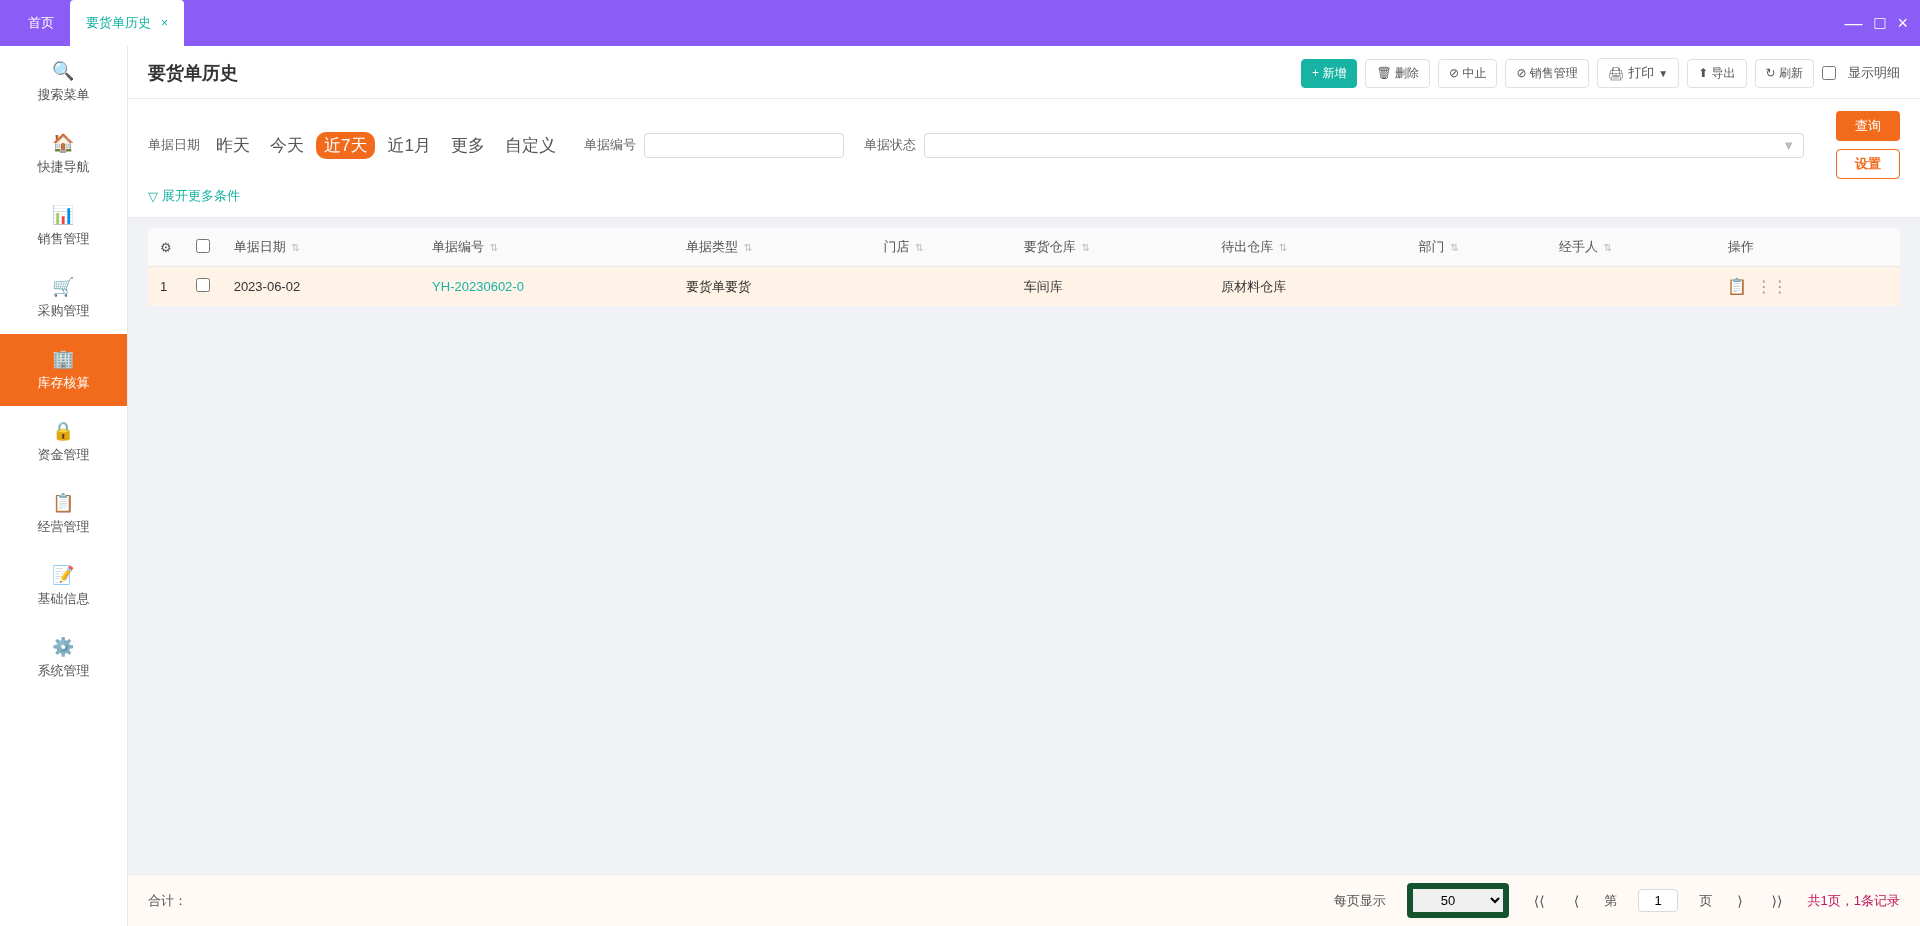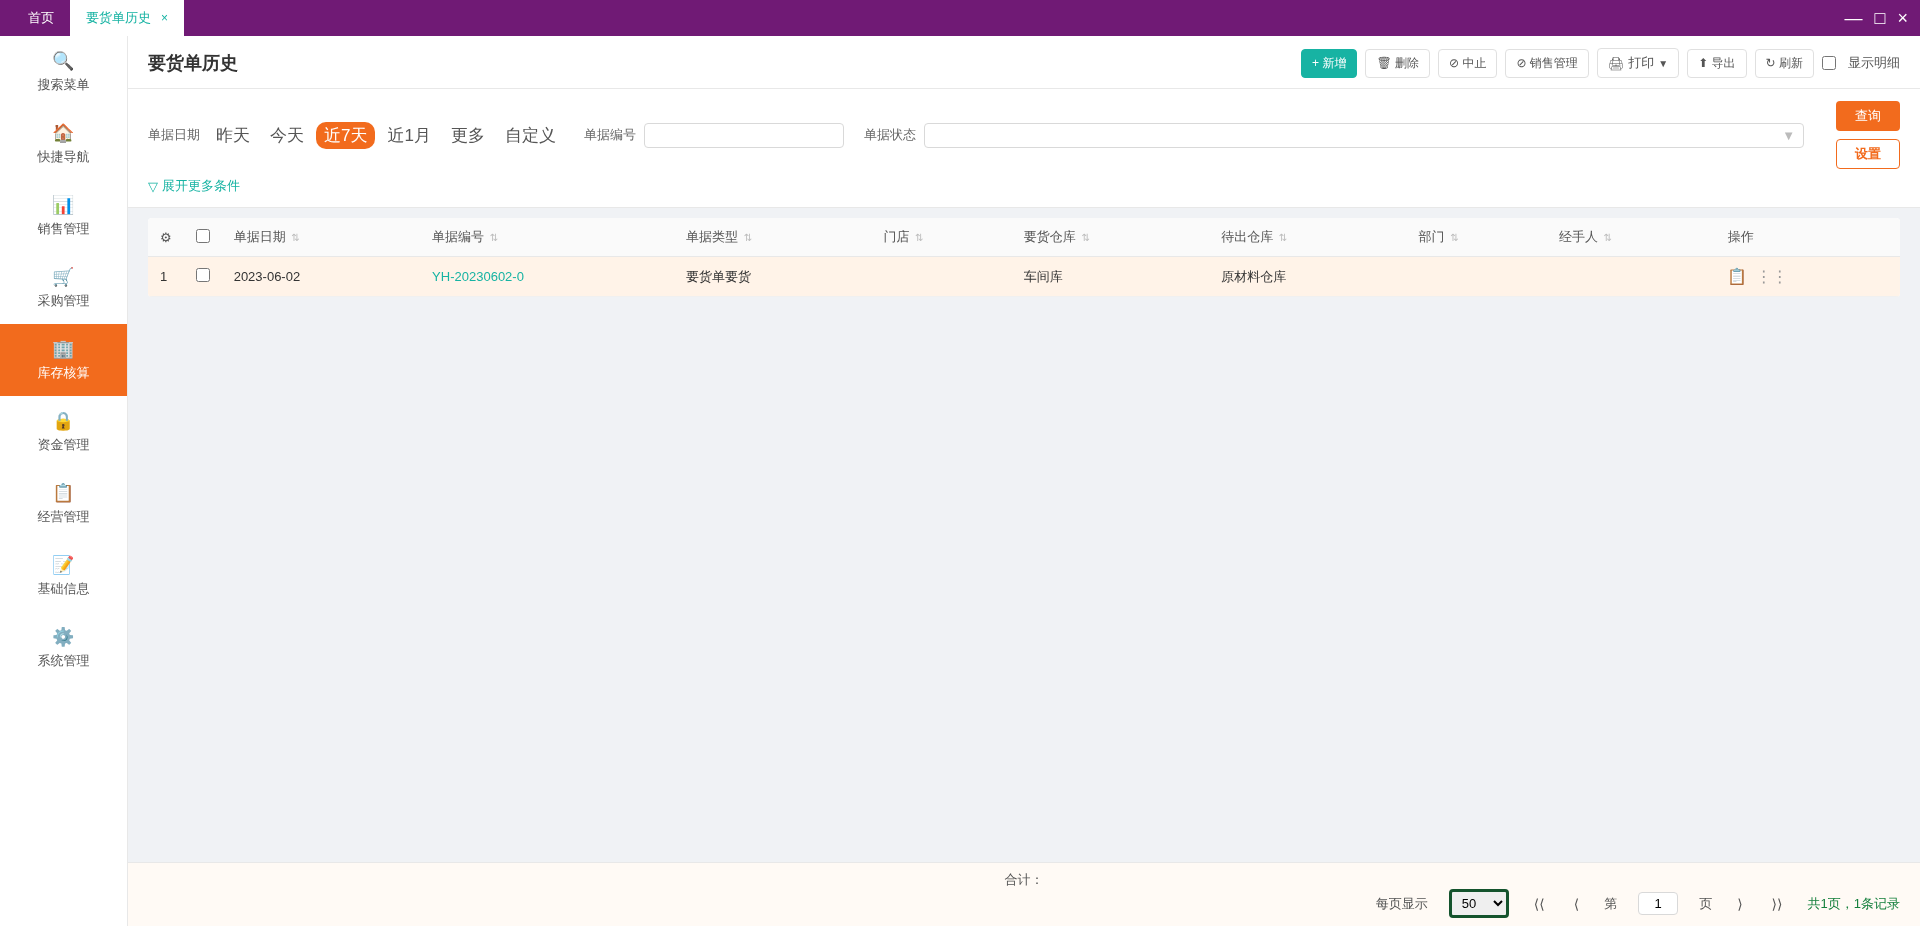--- a/index.html
+++ b/index.html
@@ -1,20 +1,20 @@
 <!DOCTYPE html>
 <html><head>
   <meta charset="utf-8">
   <style>
     * { box-sizing: border-box; margin: 0; padding: 0; font-family: "Microsoft YaHei", "PingFang SC", sans-serif; font-size: 13px; }
     body { background: #f5f5f5; overflow: hidden; }
 
     
     .app-wrapper { display: flex; flex-direction: column; height: 926px; width: 1920px; }
-    .top-bar { height: 36px; background: #701a75; display: flex; align-items: center; padding: 0 12px; gap: 0; flex-shrink: 0; }
+    .top-bar { height: 46px; background: #8b5cf6; display: flex; align-items: center; padding: 0 12px; gap: 0; flex-shrink: 0; }
     .main-area { display: flex; flex: 1; overflow: hidden; }
 
     
     .tab-home { color: #fff; padding: 0 16px; height: 46px; display: flex; align-items: center; cursor: pointer; font-size: 13px; }
     .tab-active { background: #fff; color: #17b3a3; border-radius: 4px 4px 0 0; padding: 0 16px; height: 46px; display: flex; align-items: center; gap: 6px; font-size: 13px; }
     .tab-close { color: #17b3a3; cursor: pointer; font-size: 12px; margin-left: 4px; }
     .top-bar-right { margin-left: auto; display: flex; align-items: center; gap: 12px; }
     .top-bar-btn { color: #fff; font-size: 18px; cursor: pointer; }
 
     
@@ -53,28 +53,28 @@
     .data-table td { padding: 10px 12px; border-bottom: 1px solid #f0f0f0; color: #333; font-size: 13px; }
     .data-table tr.highlighted { background: #fff3e8; }
     .sort-icon { color: #bbb; font-size: 10px; margin-left: 2px; }
     .settings-col { width: 28px; text-align: center; }
     .checkbox-col { width: 36px; text-align: center; }
     .link-text { color: #17b3a3; cursor: pointer; text-decoration: none; }
     .row-actions { display: flex; gap: 8px; }
     .row-action-btn { cursor: pointer; color: #999; font-size: 16px; }
 
     
-    .table-footer { background: #fffaf5; border-top: 1px solid #e8e8e8; padding: 8px 20px; display: flex; align-items: center; flex-shrink: 0; flex-direction: column; }
+    .table-footer { background: #fffaf5; border-top: 1px solid #e8e8e8; padding: 8px 20px; display: flex; align-items: center; flex-shrink: 0; }
     .footer-total { color: #555; font-size: 13px; }
     .pagination { margin-left: auto; display: flex; align-items: center; gap: 21px; color: #555; font-size: 13px; }
     .page-size-label { color: #555; }
-    .page-size-select { border: 3px solid #14532d; border-radius: 4px; padding: 3px 6px; font-size: 13px; }
+    .page-size-select { border: 6px solid #14532d; border-radius: 4px; padding: 3px 24px; font-size: 13px; }
     .page-btn { cursor: pointer; color: #555; font-size: 14px; padding: 2px 4px; }
     .page-input { border: 1px solid #d9d9d9; border-radius: 4px; padding: 3px 6px; width: 40px; text-align: center; font-size: 13px; }
-    .page-info { color: #15803d; }
+    .page-info { color: #be185d; }
 
     input[type="checkbox"] { width: 14px; height: 14px; cursor: pointer; }
 
     .display-detail-btn { display: flex; align-items: center; gap: 8px; color: #555; font-size: 12px; cursor: pointer; }
     .display-detail-checkbox { margin-right: 4px; }
   </style>
 </head>
 <body>
 
 <div class="app-wrapper">

